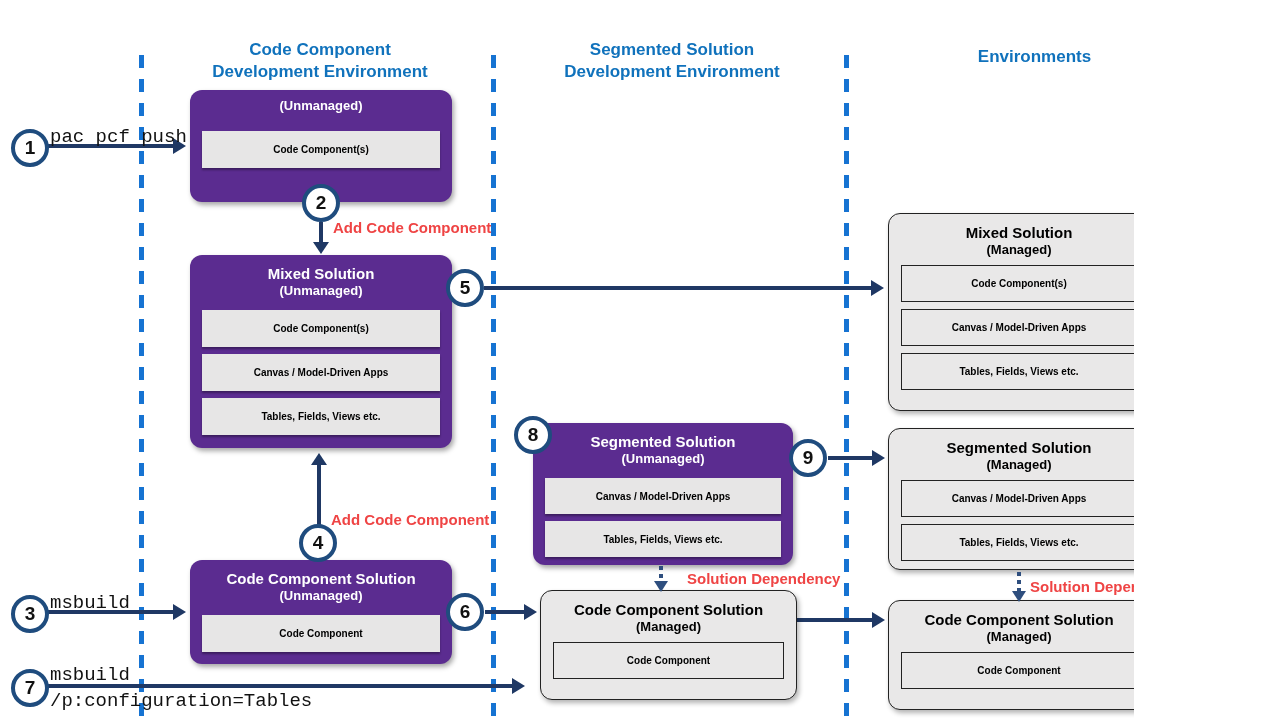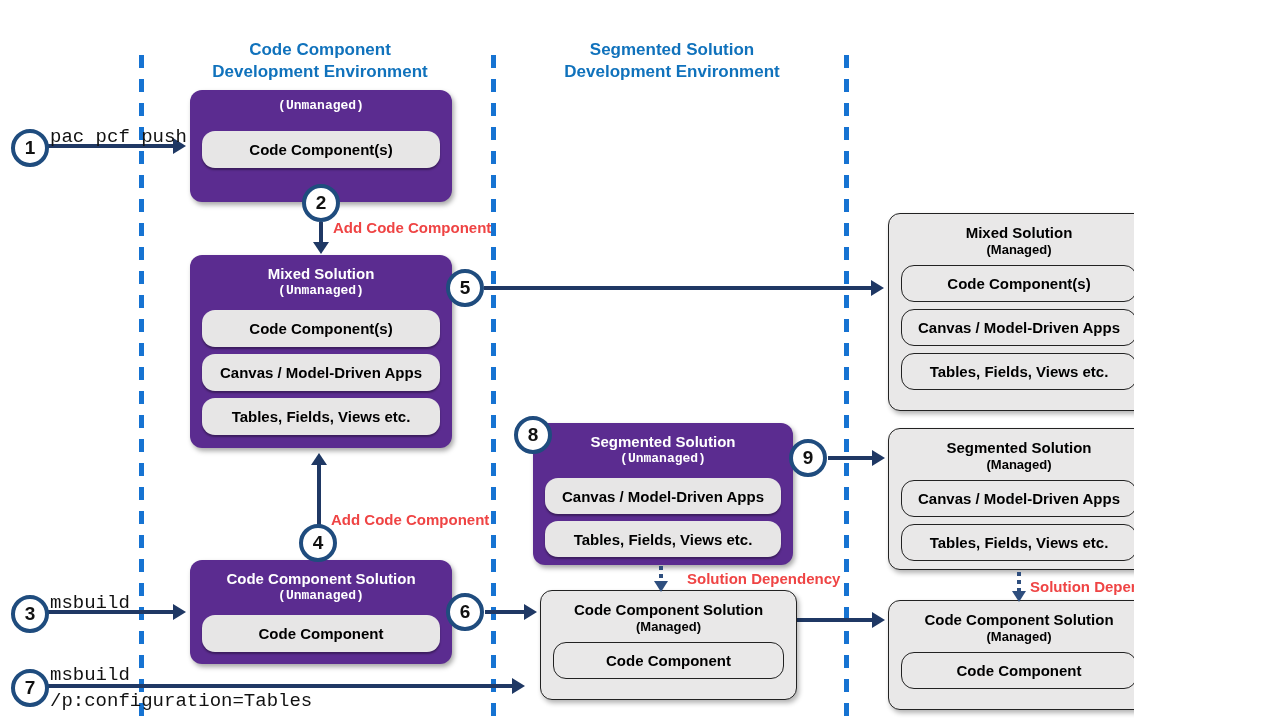--- a/index.html
+++ b/index.html
@@ -18,25 +18,25 @@
     background:repeating-linear-gradient(to bottom, #1673D2 0 13px, transparent 13px 24px); }
 
   
   .sol { position:absolute; border-radius:12px; display:flex; flex-direction:column;
     padding:8px 12px; z-index:3; }
   .sol.purple { background:#5B2C90; box-shadow:2px 3px 5px rgba(0,0,0,0.35); color:#ffffff; }
   .sol.gray { background:#E9E8E8; border:1.6px solid #222222;
     box-shadow:2px 3px 5px rgba(0,0,0,0.30); color:#000000; }
   .sol-title { text-align:center; font-weight:bold; font-size:15px; line-height:18px; margin-top:2px; }
   .sol-sub { text-align:center; font-weight:bold; font-size:13px; line-height:16px; }
-  .sol-item { margin-top:7px; height:37px; border-radius:13px; display:flex;
-    align-items:center; justify-content:center; font-weight:bold; font-size:15px; color:#000000; }
+  .sol-item { margin-top:7px; height:37px; border-radius:0; display:flex;
+    align-items:center; justify-content:center; font-weight:bold; font-size:10px; color:#000000; }
   .sol.purple .sol-item { background:#E7E6E6; box-shadow:0 2px 2px rgba(0,0,0,0.35); }
   .sol.gray .sol-item { background:#E9E8E8; border:1.3px solid #222222; }
-  .sol.purple .sol-sub { margin-bottom:4px;font-family:Liberation Mono, monospace; }
+  .sol.purple .sol-sub { margin-bottom:4px; }
   .sol.roomy .sol-sub { margin-bottom:10px; }
 
   
   .step { position:absolute; width:38px; height:38px; border-radius:50%;
     background:#ffffff; border:4px solid #1F4C7E; z-index:5;
     display:flex; align-items:center; justify-content:center;
     font-weight:bold; font-size:19px; color:#111111; }
 
   
   .arrow-h { position:absolute; height:4px; background:#1F3864; z-index:2; }
@@ -68,20 +68,21 @@
 
   <div class="col-header" style="left:150px; top:39px; width:340px;">
     <div>Code Component</div>
     <div>Development Environment</div>
   </div>
   <div class="col-header" style="left:502px; top:39px; width:340px;">
     <div>Segmented Solution</div>
     <div>Development Environment</div>
   </div>
   <div class="col-header" style="left:862px; top:46px; width:345px;">
+    <div>Environments</div>
   </div>
 
   <div class="sol purple roomy" style="left:190px; top:90px; width:262px; height:112px;">
     <div class="sol-sub">(Unmanaged)</div>
     <div class="sol-item">Code Component(s)</div>
   </div>
 
   <div class="sol purple" style="left:190px; top:255px; width:262px; height:193px;">
     <div class="sol-title">Mixed Solution</div>
     <div class="sol-sub">(Unmanaged)</div>

